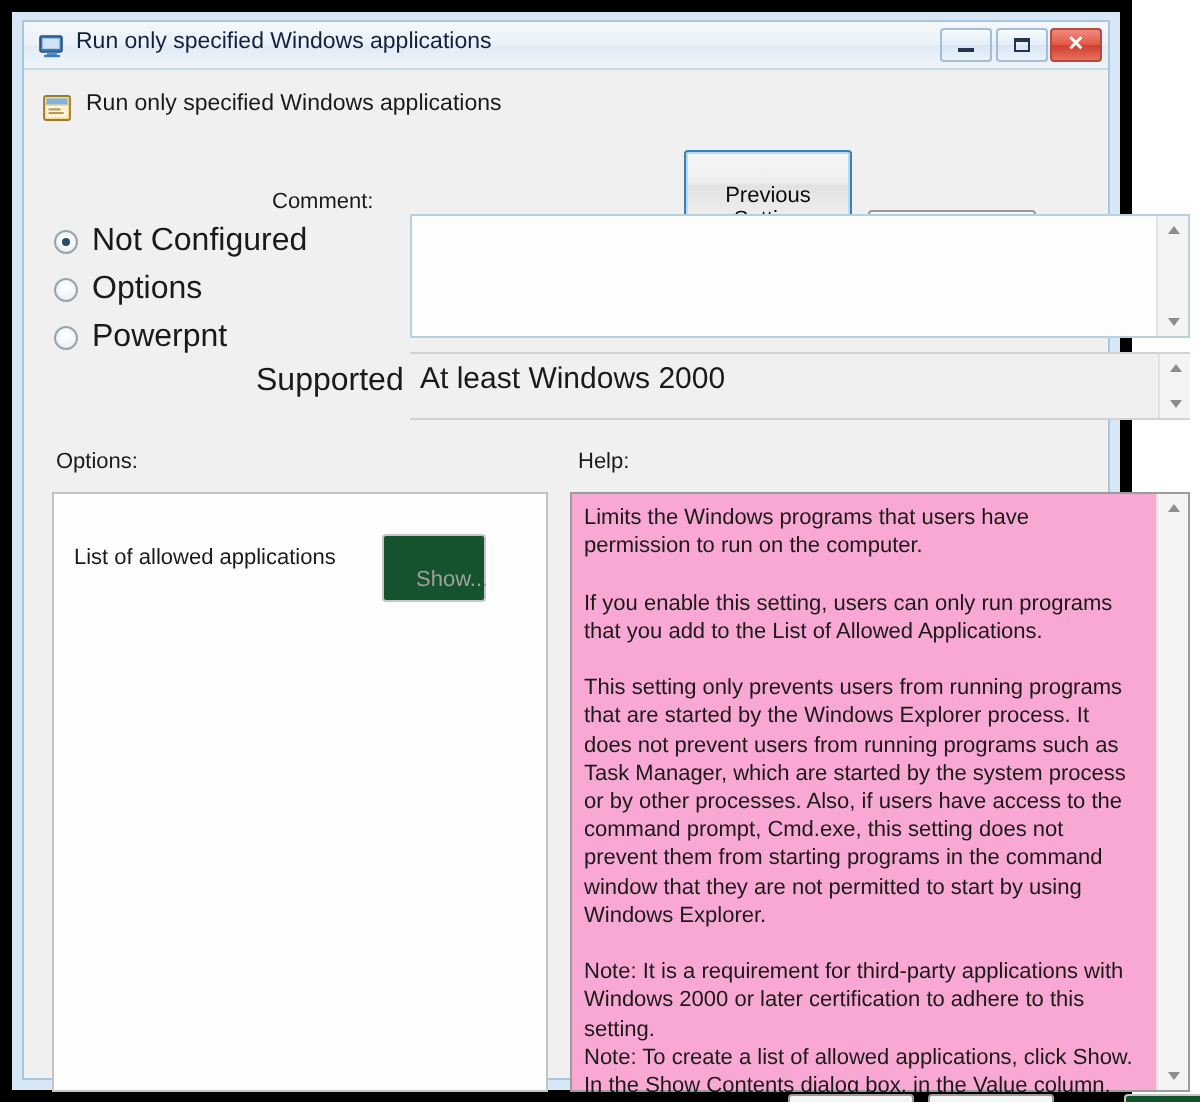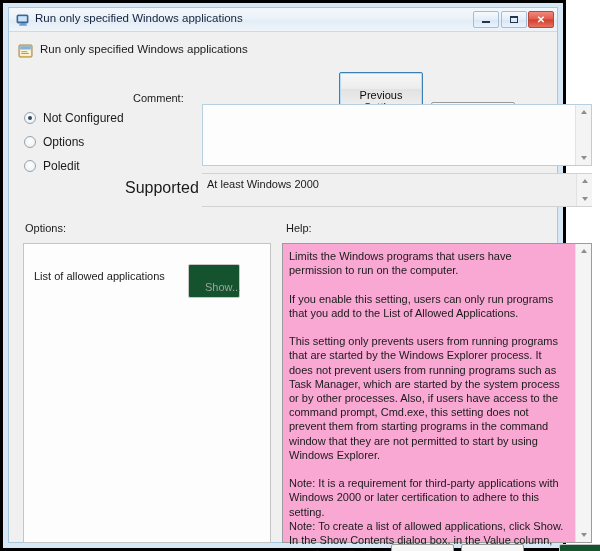--- a/index.html
+++ b/index.html
@@ -16,21 +16,21 @@
     overflow: hidden;
   }
 
   
   #window {
     position: absolute;
     left: 0; top: 0;
     width: 566px; height: 551px;
     box-sizing: border-box;
     background: #d7e7f5;
-    border: 3px solid #000000;
+    border: 6px solid #000000;
     padding: 4px 5px 5px 5px;
   }
   #window-inner {
     position: relative;
     width: 100%; height: 100%;
     box-sizing: border-box;
     background: #f0f0f0;
     border: 1px solid #a8c7dd;
   }
 
@@ -162,21 +162,21 @@
   .radio-mark.checked::after {
     content: "";
     position: absolute;
     left: 3px; top: 3px;
     width: 4px; height: 4px;
     border-radius: 50%;
     background: #2b4a66;
   }
   .radio-label {
     margin-left: 7px;
-    font-size: 12px;
+    font-size: 16px;
     color: #1a1a1a;
     white-space: nowrap;
   }
 
   
   #comment-label {
     position: absolute;
     left: 124px; top: 60px;
     font-size: 11px;
   }
@@ -207,21 +207,21 @@
     left: 193px; top: 141px;
     width: 390px; height: 34px;
     box-sizing: border-box;
     background: #f0f0f0;
     border: 1px solid #d2d2d2;
     border-left: none; border-right: none;
   }
   #supported-text {
     position: absolute;
     left: 5px; top: 4px; right: 18px;
-    font-size: 11px;
+    font-size: 15px;
     color: #1a1a1a;
   }
 
   
   .vscroll {
     position: absolute;
     top: 0; right: 0; bottom: 0;
     width: 15px;
     background: #f4f4f4;
     border-left: 1px solid #e2e2e2;
@@ -349,21 +349,21 @@
       <div class="radio-row" id="radio-not-configured">
         <span class="radio-mark checked"></span>
         <span class="radio-label">Not Configured</span>
       </div>
       <div class="radio-row" id="radio-enabled">
         <span class="radio-mark"></span>
         <span class="radio-label">Options</span>
       </div>
       <div class="radio-row" id="radio-disabled">
         <span class="radio-mark"></span>
-        <span class="radio-label">Poledit</span>
+        <span class="radio-label">Powerpnt</span>
       </div>
 
       <span id="comment-label">Comment:</span>
       <div id="comment-box">
         <div id="comment-text"></div>
         <div class="vscroll">
           <span class="arrow up">
               <span class="tri up"></span>
             </span>
           <span class="arrow down">

